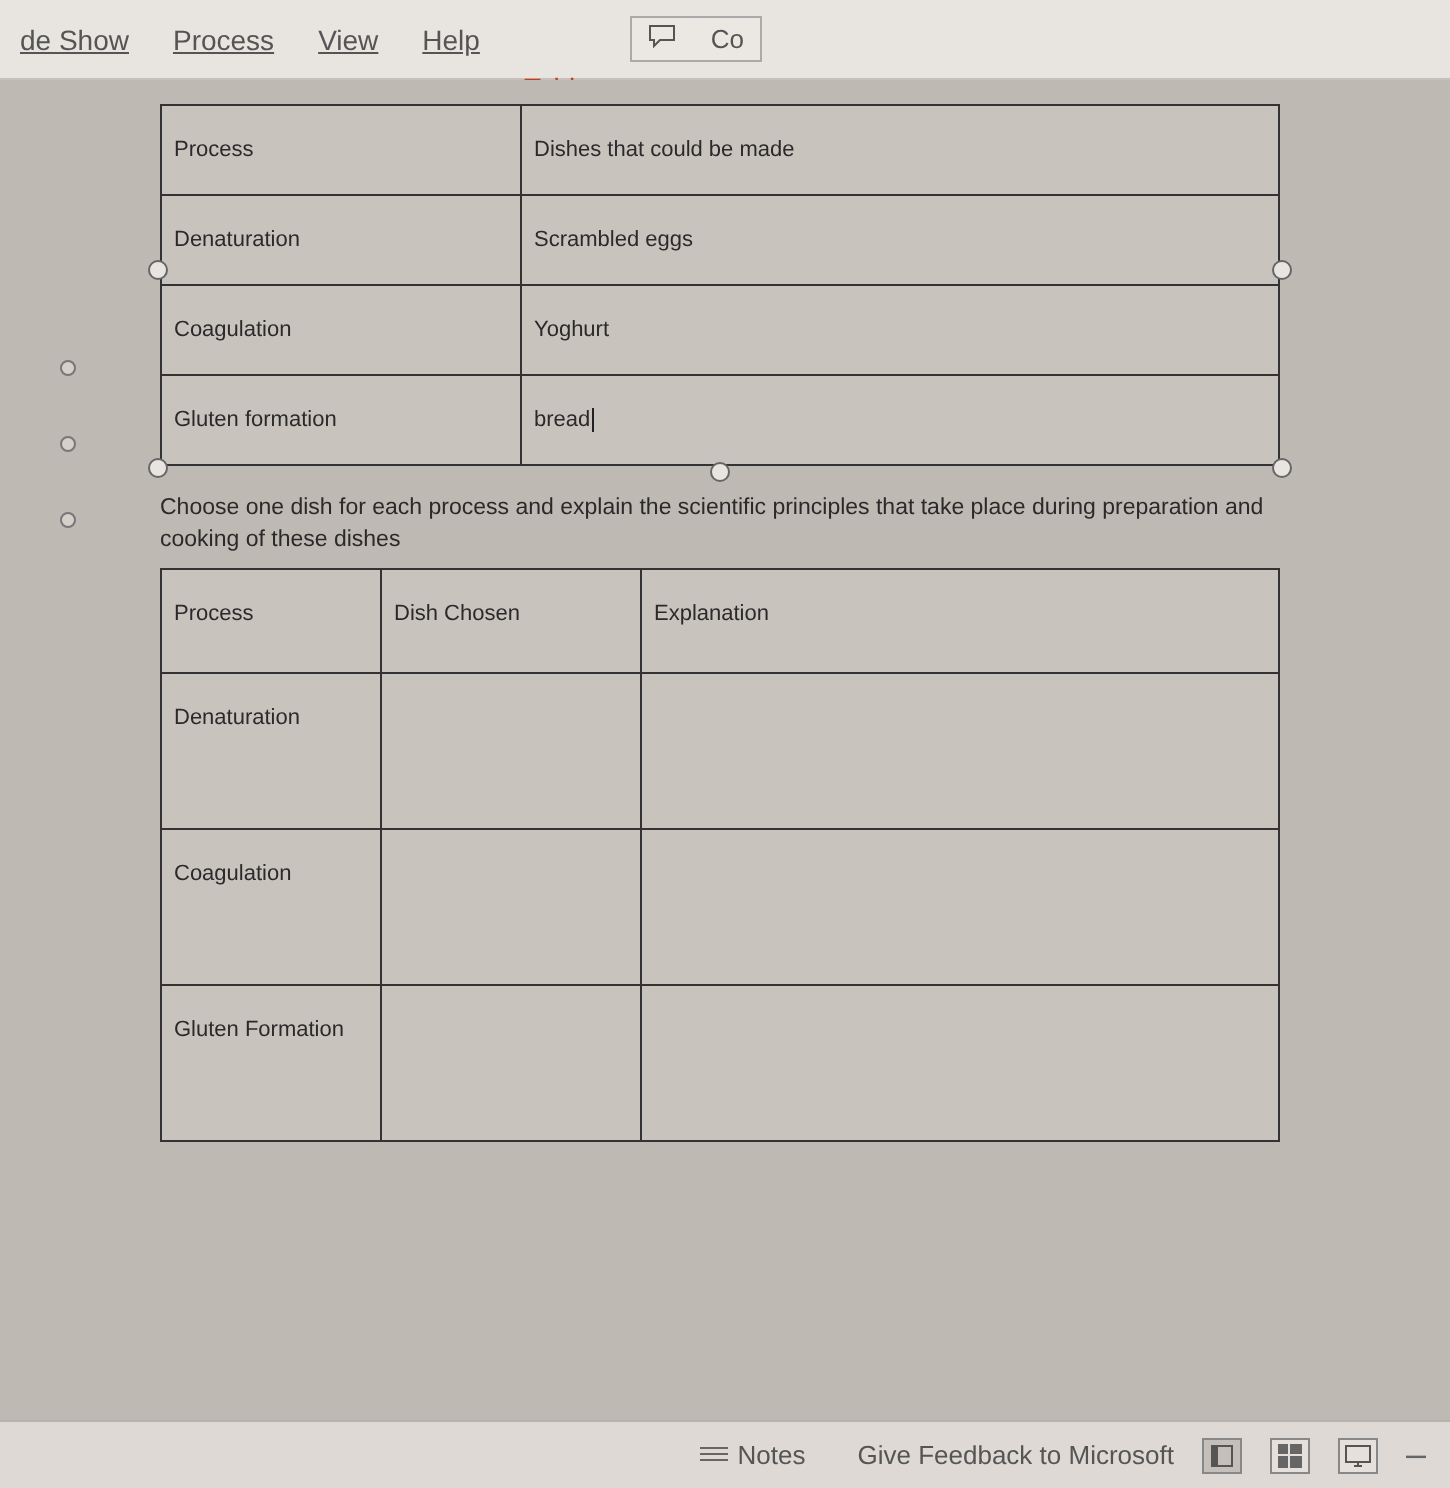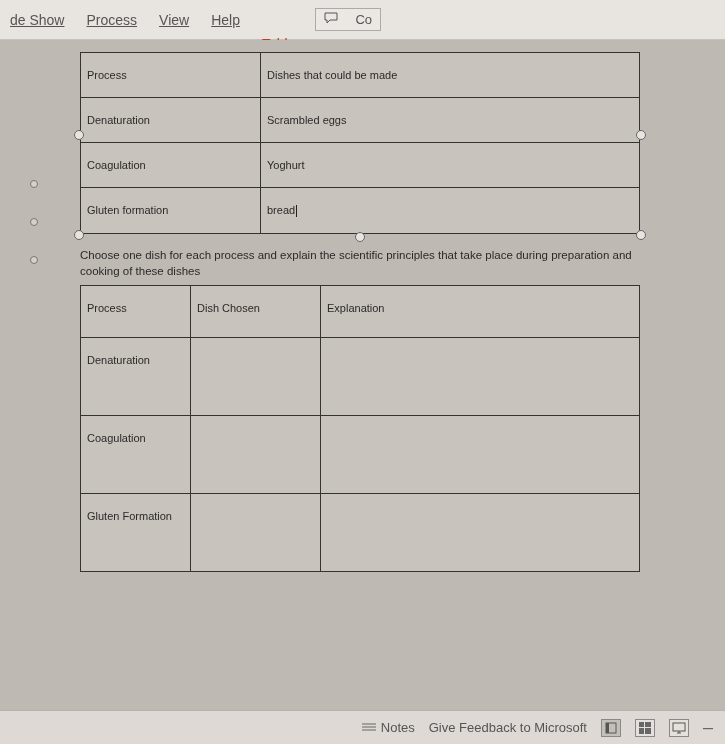--- a/index.html
+++ b/index.html
@@ -129,21 +129,21 @@
       background: #ded9d4;
       border-top: 1px solid #b8b2ad;
       display: flex;
       align-items: center;
       justify-content: flex-end;
       padding: 0 12px;
       gap: 14px;
       font-size: 13px;
       color: #555;
     }
-    .statusbar .notes { display: flex; align-items: flex-end; gap: 5px; margin-right: 0; }
+    .statusbar .notes { display: flex; align-items: flex-end; gap: 5px; margin-right: 12px; }
     .view-btn {
       width: 20px; height: 18px;
       border: 1px solid #888;
       display: flex; align-items: center; justify-content: center;
       font-size: 10px;
       background: #e5e0db;
     }
     .view-btn.active { background: #c5bfb9; }
     .grid-icon { display: grid; grid-template-columns: 1fr 1fr; grid-template-rows: 1fr 1fr; gap: 1px; width: 12px; height: 12px; }
     .grid-icon span { background: #666; }

